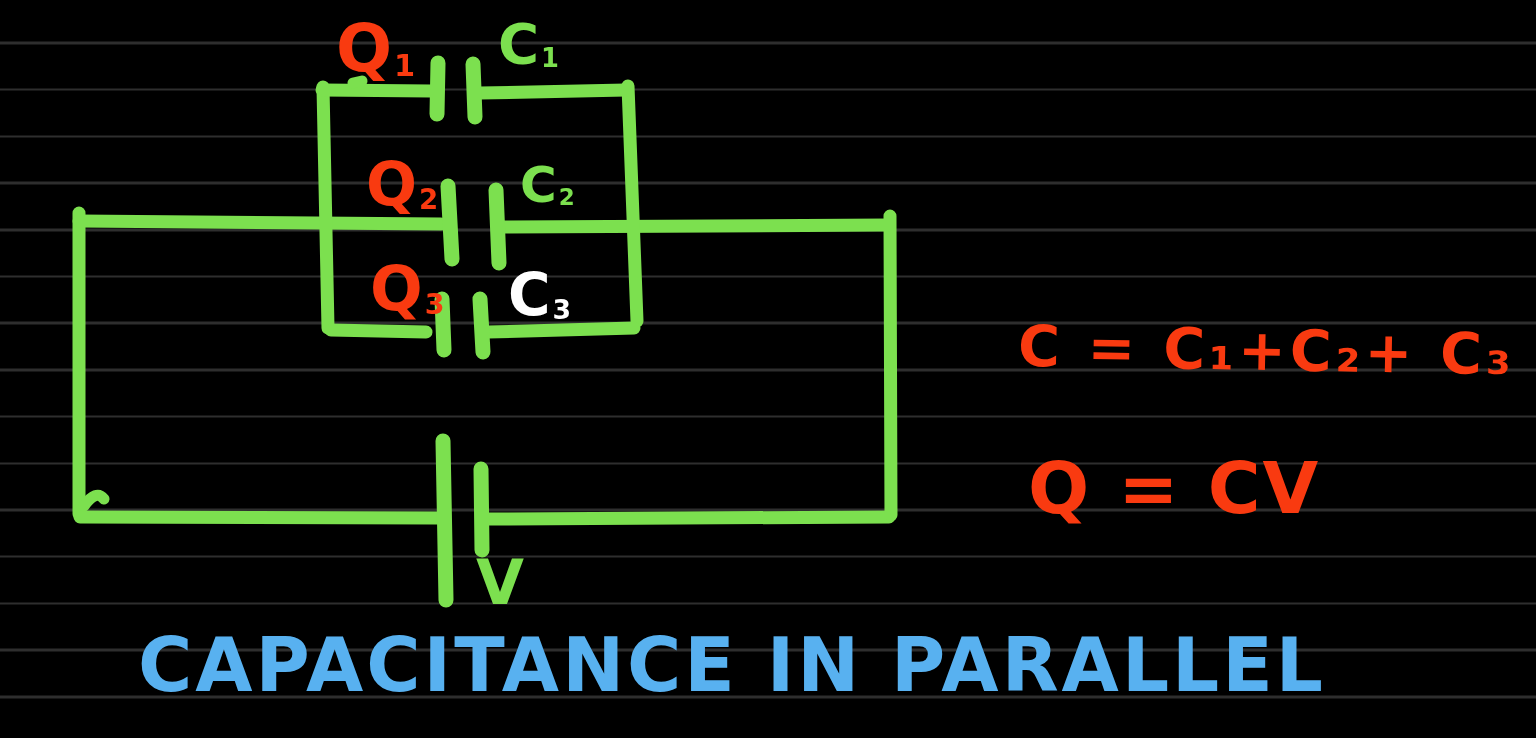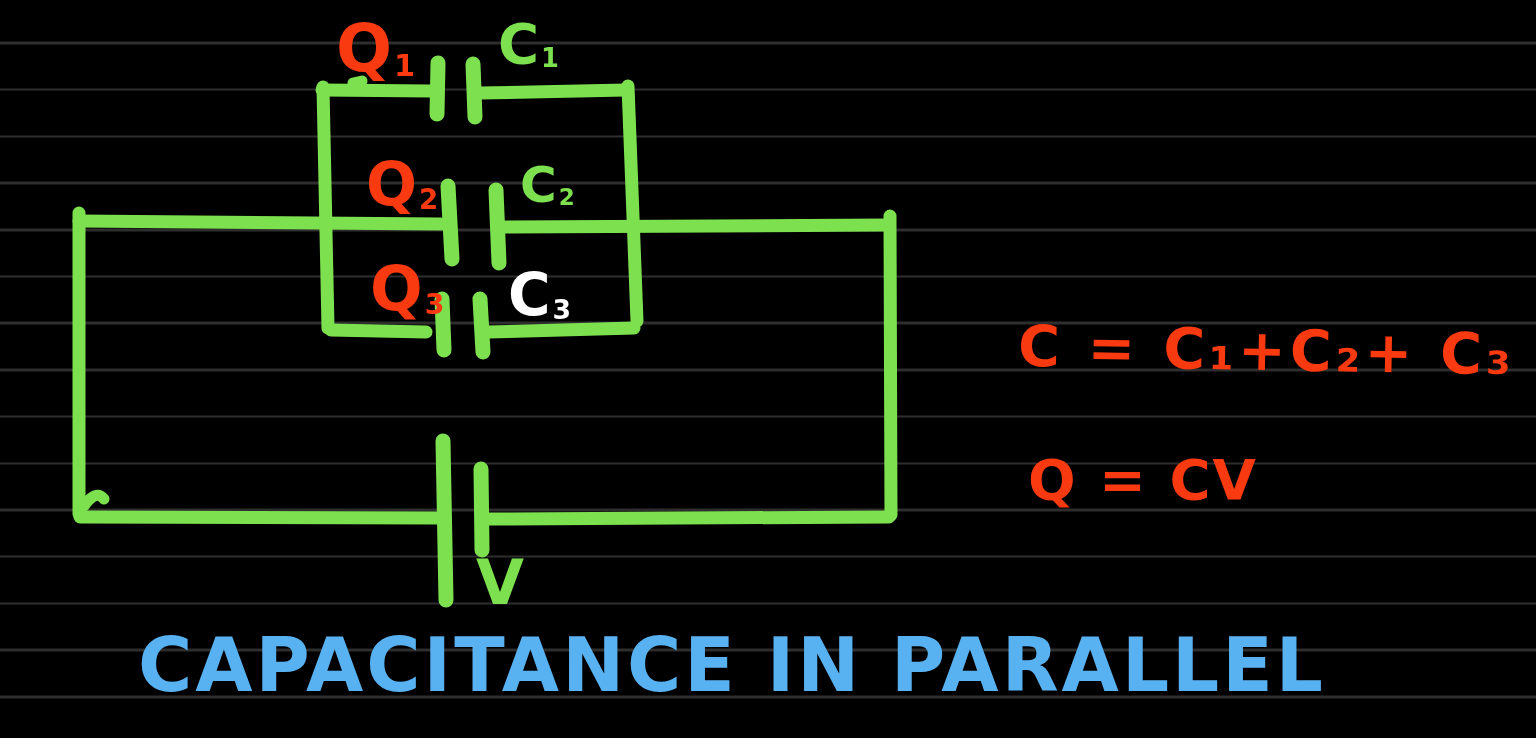--- a/index.html
+++ b/index.html
@@ -117,17 +117,17 @@
     <span class="base">C</span>
     <span class="sub">3</span>
   </div>
 
   <div class="lab green" style="left:476px;top:552px;font-size:62px;">
     <span class="base">V</span>
   </div>
 
   <div class="formula" style="left:1018px;top:322px;font-size:57px;letter-spacing:4px;transform:rotate(1deg);">C = C₁+C₂+ C₃</div>
 
-  <div class="formula" style="left:1028px;top:452px;font-size:56px;letter-spacing:2px;">Q = CV</div>
+  <div class="formula" style="left:1028px;top:452px;font-size:72px;letter-spacing:2px;">Q = CV</div>
 
   <div class="title">CAPACITANCE IN PARALLEL</div>
 
 </div>
 
 </body></html>

